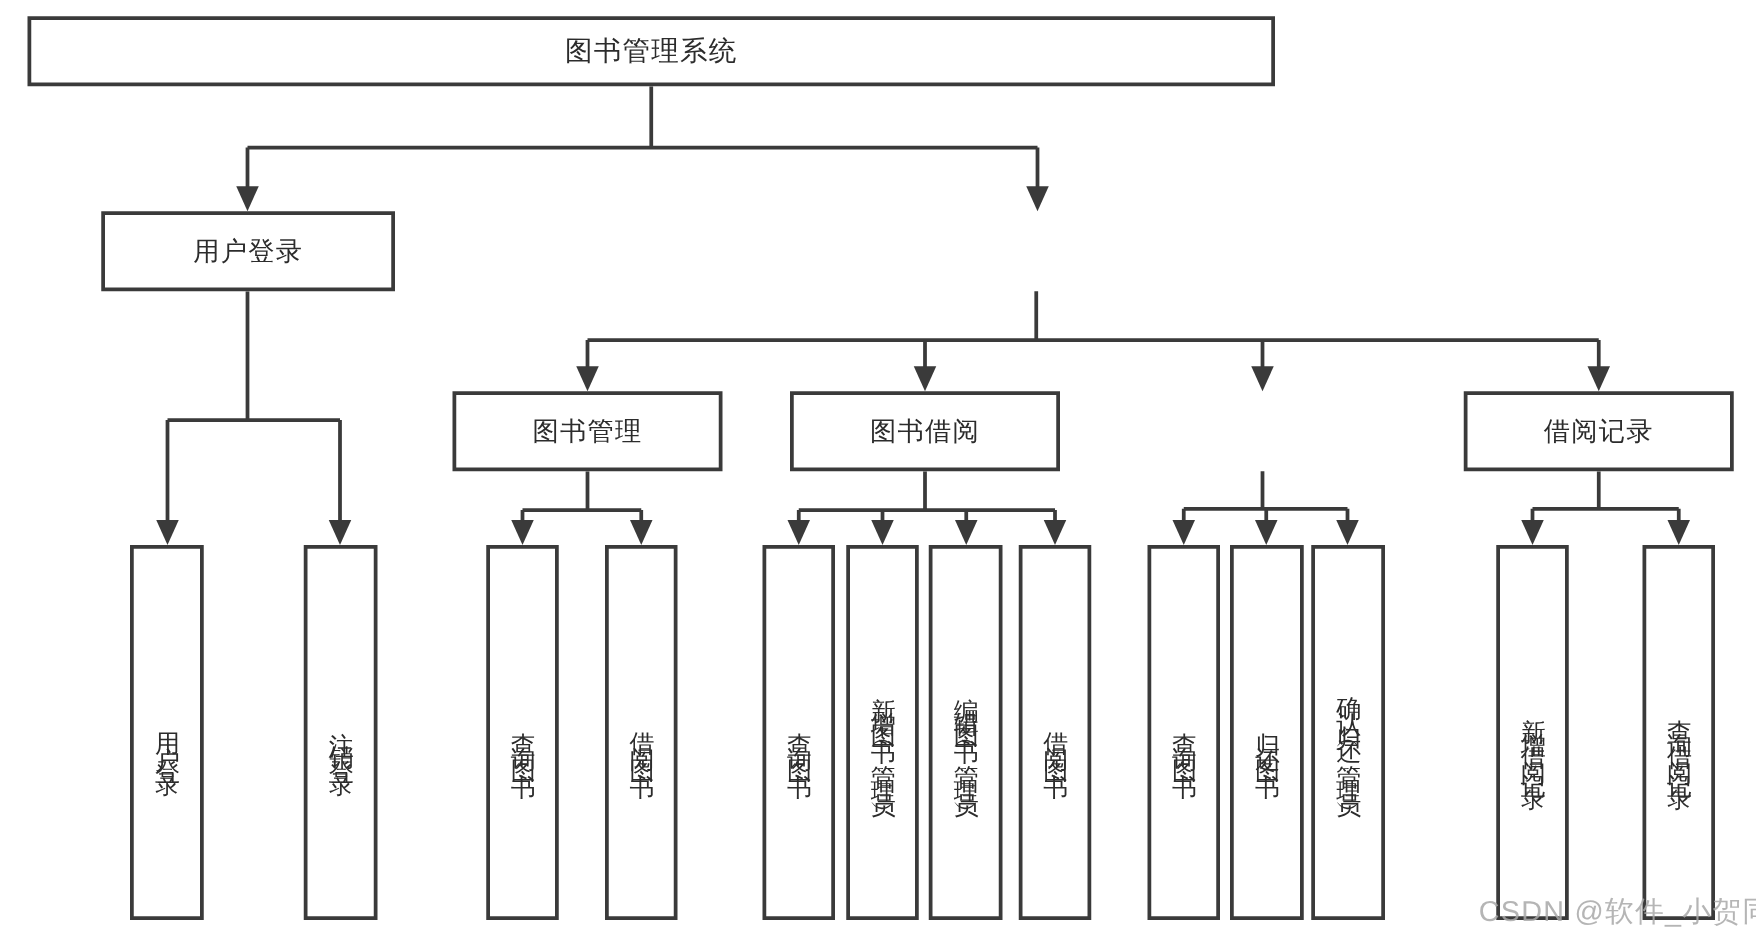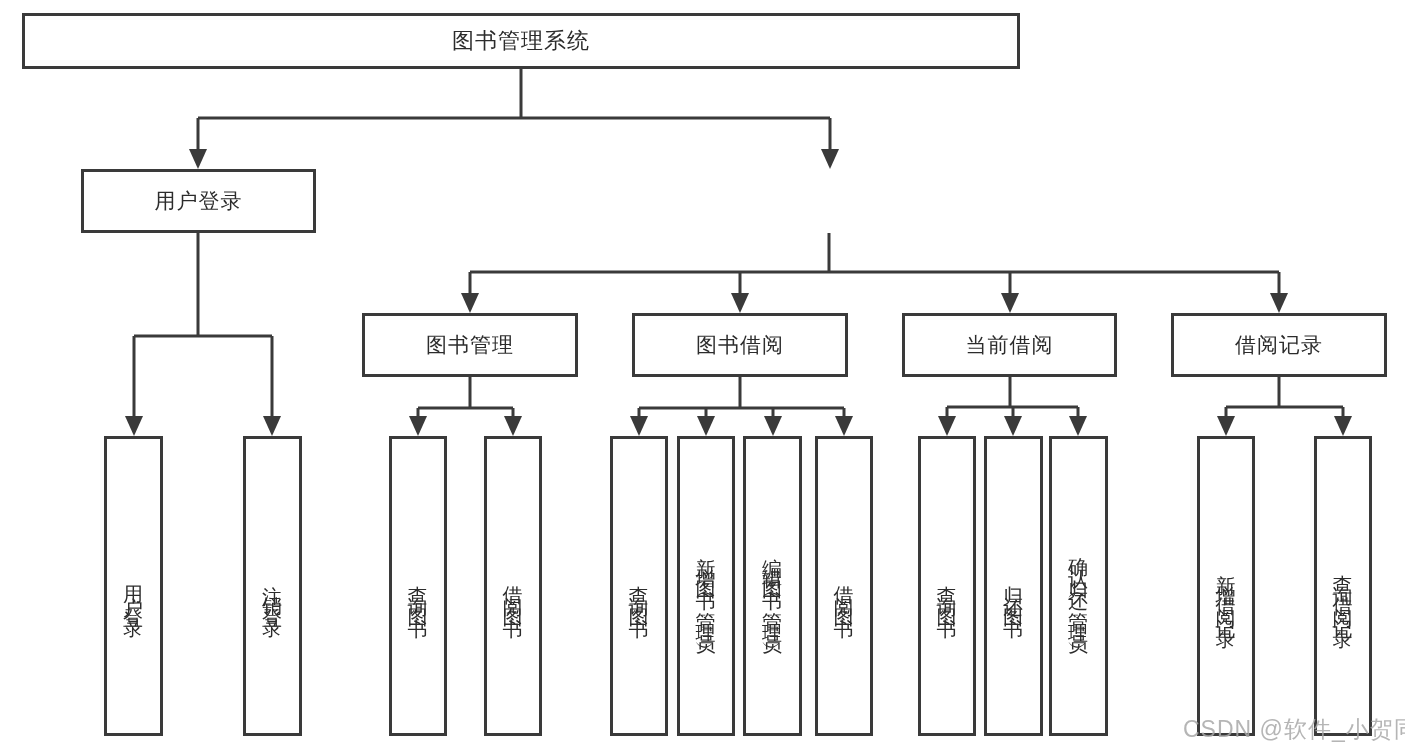--- a/index.html
+++ b/index.html
@@ -82,23 +82,20 @@
   <div class="node hnode" style="left:81px; top:169px; width:235px; height:64px;">
     <span>用户登录</span>
   </div>
 
   <div class="node hnode" style="left:362px; top:313px; width:216px; height:64px;">
     <span>图书管理</span>
   </div>
   <div class="node hnode" style="left:632px; top:313px; width:216px; height:64px;">
     <span>图书借阅</span>
   </div>
-  <div class="node hnode" style="left:902px; top:313px; width:215px; height:64px;">
-    <span>当前借阅</span>
-  </div>
   <div class="node hnode" style="left:1171px; top:313px; width:216px; height:64px;justify-content:center;">
     <span>借阅记录</span>
   </div>
 
   <div class="node vnode" style="left:104px; top:436px; width:59px; height:300px;">
     <span>用户登录</span>
   </div>
   <div class="node vnode" style="left:243px; top:436px; width:59px; height:300px;">
     <span>注销登录</span>
   </div>

